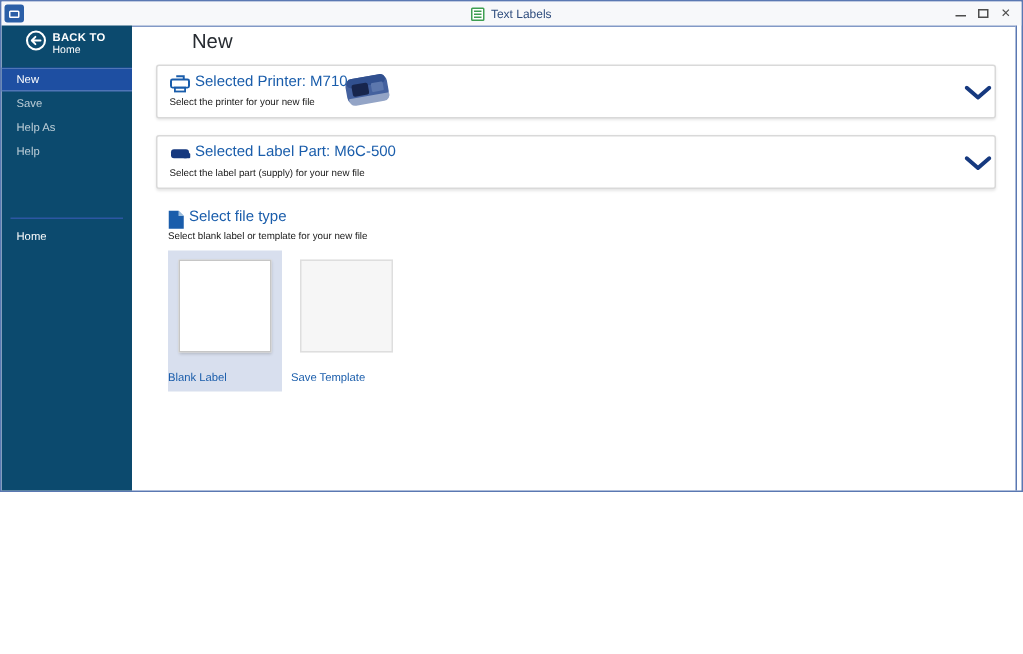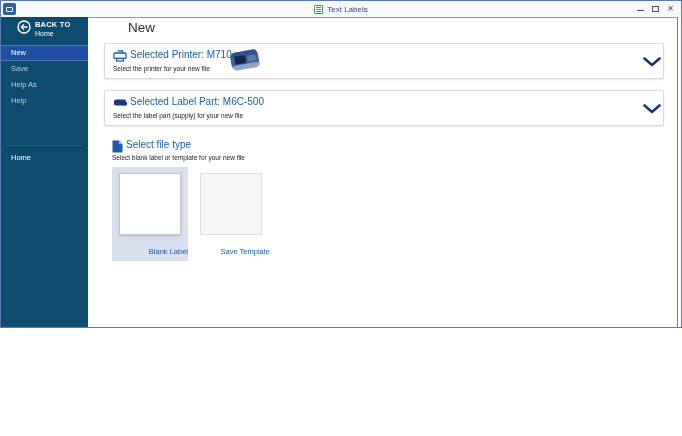--- a/index.html
+++ b/index.html
@@ -61,21 +61,21 @@
   .sec-icon { left:111px; top:139px; }
   .sec-title { left:125px; top:138px; font-size:10px; color:#1a5dab; }
   .sec-sub { left:111px; top:153px; font-size:6.5px; color:#202020; }
 
   .tile { top:166px; width:76px; height:94px; cursor:pointer; }
   .tile.t1 { left:111px; background:#d8dfee; }
   .tile.t2 { left:193px; background:transparent; }
   .tile-square { position:absolute; left:7px; top:6px; width:62px; height:62px; }
   .tile.t1 .tile-square { background:#fff; border:1px solid #c6c6c6; box-shadow:0 1px 2px rgba(0,0,0,.18); }
   .tile.t2 .tile-square { left:6px; background:#f6f6f6; border:1px solid #dedede; }
-  .tile-label { position:absolute; left:0; right:0; top:80px; text-align:right; font-size:7.5px; color:#1a5dab; }
+  .tile-label { position:absolute; left:0; right:12px; top:80px; text-align:left; font-size:7.5px; color:#1a5dab; }
 
   .footer-divider { left:88px; top:399px; width:531px; height:1px; background:#d6d6d6; }
   .create-btn { left:630px; top:401px; width:38px; height:19px; background:#2d4fa3; border:1px solid #203c84;
                 border-radius:1px; color:#fff; font-size:6.5px; font-weight:bold; letter-spacing:.3px;
                 display:flex; align-items:center; justify-content:center; cursor:pointer;
                 font-family:"Liberation Sans", sans-serif; }
   .red-box { left:620px; top:391px; width:58px; height:40px; border:4px solid #e8252a; z-index:10; pointer-events:none; }
 </style>
 </head>
 <body>

